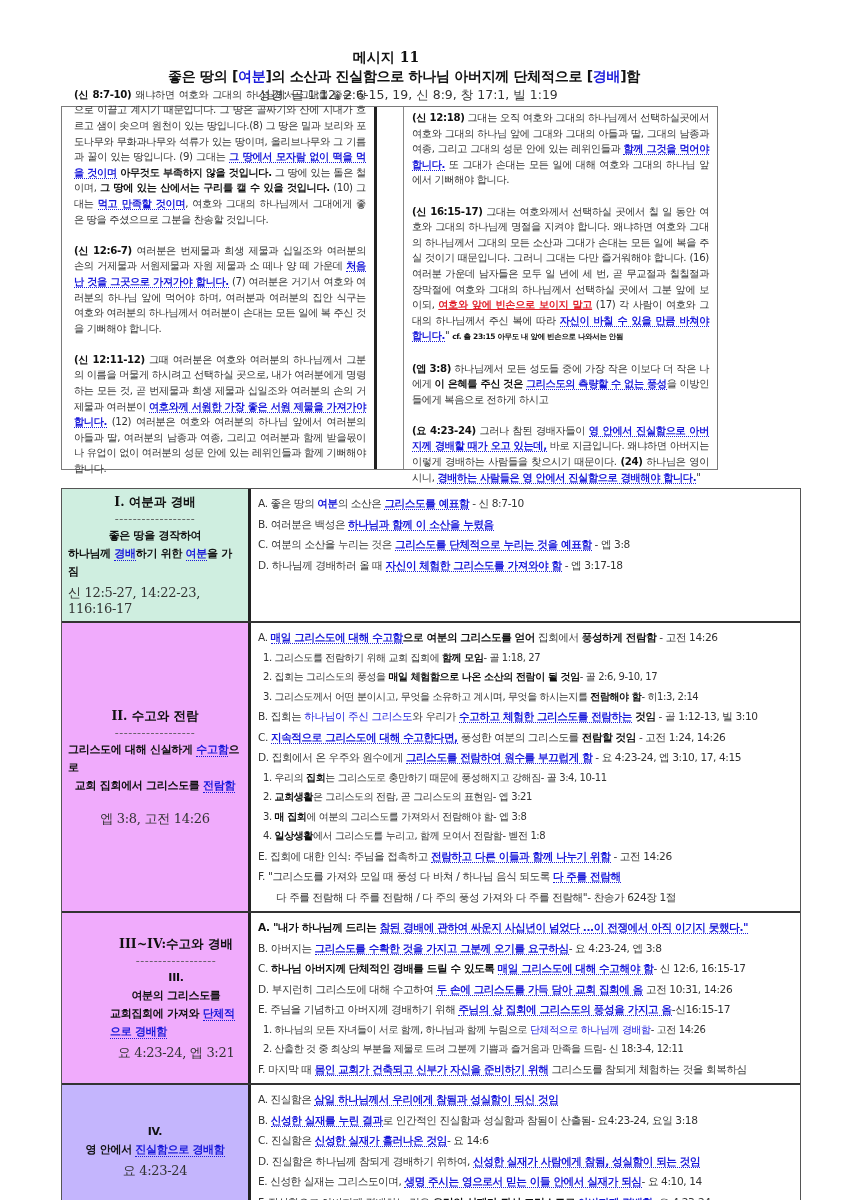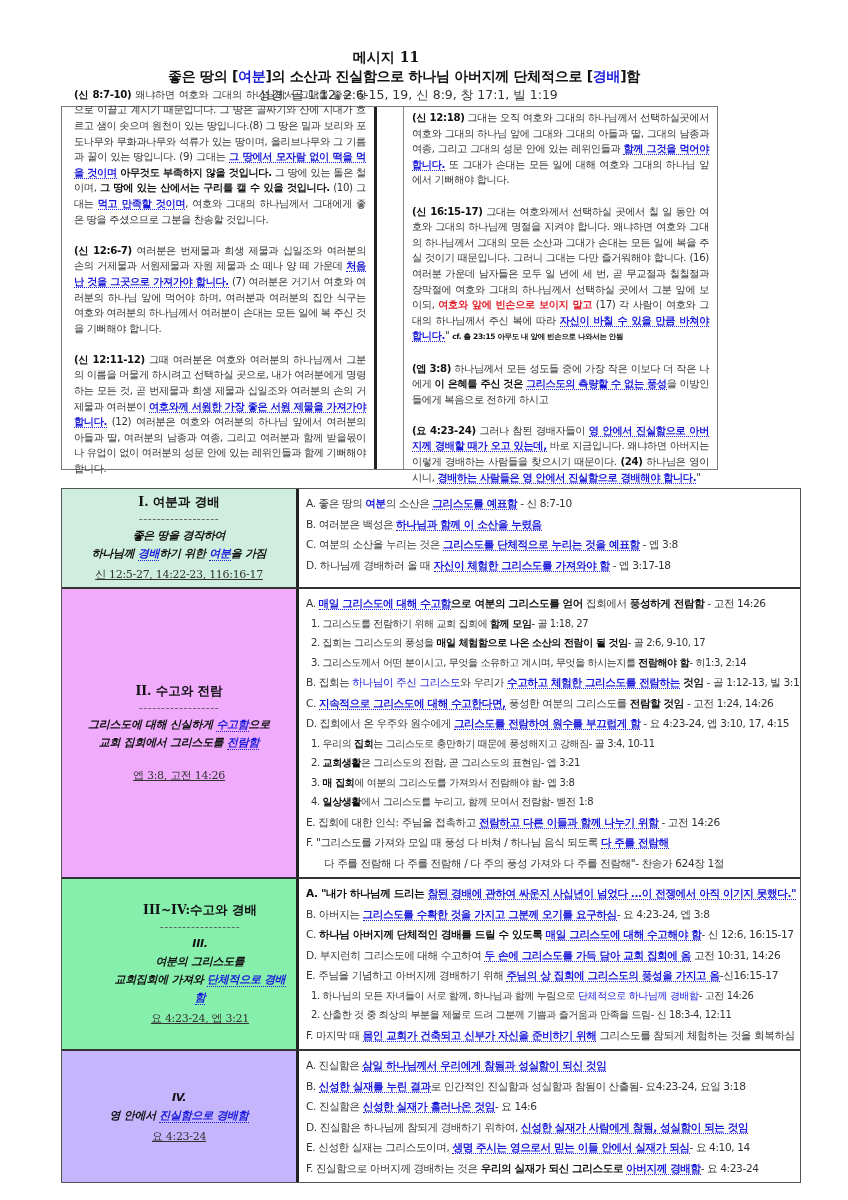--- a/index.html
+++ b/index.html
@@ -4,42 +4,42 @@
 <style>
   * { box-sizing: border-box; margin: 0; padding: 0; }
   html, body { width: 848px; height: 1200px; background: #ffffff; }
   body { font-family: "DejaVu Sans", "Liberation Sans", sans-serif; color: #222; position: relative; overflow: hidden; }
 
   .header { position: absolute; left: 0; top: 48px; width: 772px; text-align: center; }
   .header .msg { font-family: "DejaVu Serif", serif; font-weight: bold; font-size: 14px; color: #111; line-height: 18px; }
   .header .title { font-weight: bold; font-size: 14px; color: #111; line-height: 20px; letter-spacing: -0.3px; padding-left: 36px; }
   .header .verses { font-size: 12.5px; color: #333; line-height: 18px; margin-left: 44px; }
   .hl { color: #1a1adb; }
-  .red { color: #e0202a; font-weight: bold; }
+  .red { color: #e0202a; font-weight: bold; text-decoration: underline; }
   .b { font-weight: bold; color: #111; }
   .bh { font-weight: bold; color: #1a1adb; border-bottom: 1px dotted #1a1adb; }
 
   .scripture { position: absolute; left: 61px; top: 106px; width: 657px; height: 364px; border: 1.5px solid #7a7a7a; display: flex; }
   .scripture .col { width: 370px; padding: 3px 8px 0 12px; font-size: 10.2px; line-height: 15.6px; letter-spacing: -0.35px; color: #333; text-align: justify; }
   .scripture .col.right { border-left: 1px solid #888; padding-left: 8px; margin-left: 26px; }
   .scripture p { margin-bottom: 15.6px; }
   .ref { font-weight: bold; color: #111; }
   .cf { font-size: 7.5px; font-weight: bold; color: #111; }
 
   .outline { position: absolute; left: 61px; top: 488px; width: 740px; border: 1.5px solid #555; border-collapse: collapse; }
   .row { display: flex; border-bottom: 2px solid #333; }
   .row:last-child { border-bottom: none; }
-  .left { width: 237px; border-right: 3px solid #222; display: flex; flex-direction: column; justify-content: center; align-items: center; text-align: center; padding: 4px 6px; }
+  .left { width: 189px; border-right: 3px solid #222; display: flex; flex-direction: column; justify-content: center; align-items: center; padding: 4px 6px; }
   .right-cell { flex: 1; padding: 4px 6px 4px 7px; font-size: 10.6px; line-height: 20.5px; letter-spacing: -0.4px; color: #333; white-space: nowrap; overflow: hidden; }
   .right-cell .sub { padding-left: 5px; font-size: 10px; line-height: 19.5px; }
   .right-cell .cont { padding-left: 18px; }
   .sec-title { font-family: "DejaVu Serif", serif; font-weight: bold; font-size: 12.5px; color: #111; line-height: 18px; }
   .sec-dash { color: #555; font-size: 11px; letter-spacing: 0.5px; line-height: 16px; }
-  .sec-desc { font-weight: bold; font-size: 11px; color: #111; line-height: 18px; letter-spacing: -0.3px; font-style: italic; }
-  .sec-ref { font-family: "DejaVu Serif", serif; font-size: 11px; color: #333; line-height: 16px; letter-spacing: -0.3px; text-decoration: underline; }
+  .sec-desc { font-weight: bold; font-size: 11px; color: #111; line-height: 18px; letter-spacing: -0.3px; }
+  .sec-ref { font-family: "DejaVu Serif", serif; font-size: 13px; color: #333; line-height: 16px; letter-spacing: -0.3px; }
 </style>
 </head>
 <body>
 
 <div class="header">
   <div class="msg">메시지 11</div>
   <div class="title">
     <span>좋은 땅의 [</span><span class="hl">여분</span><span>]의 소산과 진실함으로 하나님 아버지께 단체적으로 [</span><span class="hl">경배</span><span>]함</span>
   </div>
   <div class="verses">성경: 골 1:12, 2:6-15, 19, 신 8:9, 창 17:1, 빌 1:19</div>
@@ -94,21 +94,21 @@
         <div class="sub"><span>1. 우리의 </span><span class="b">집회</span><span>는 그리스도로 충만하기 때문에 풍성해지고 강해짐- 골 3:4, 10-11</span></div>
         <div class="sub"><span>2. </span><span class="b">교회생활</span><span>은 그리스도의 전람, 곧 그리스도의 표현임- 엡 3:21</span></div>
         <div class="sub"><span>3. </span><span class="b">매 집회</span><span>에 여분의 그리스도를 가져와서 전람해야 함- 엡 3:8</span></div>
         <div class="sub"><span>4. </span><span class="b">일상생활</span><span>에서 그리스도를 누리고, 함께 모여서 전람함- 벧전 1:8</span></div>
         <div><span>E. 집회에 대한 인식: 주님을 접촉하고 </span><span class="bh">전람하고 다른 이들과 함께 나누기 위함</span><span> - 고전 14:26</span></div>
         <div><span>F. "그리스도를 가져와 모일 때 풍성 다 바쳐 / 하나님 음식 되도록 </span><span class="bh">다 주를 전람해</span></div>
         <div class="cont"><span>다 주를 전람해 다 주를 전람해 / 다 주의 풍성 가져와 다 주를 전람해"- 찬송가 624장 1절</span></div>
       </div>
     </div>
     <div class="row">
-      <div class="left" style="background: #86efac; padding-left: 48px;">
+      <div class="left" style="background: #f0abfc; padding-left: 48px;">
         <div class="sec-title">III~IV:수고와 경배</div>
         <div class="sec-dash">------------------</div>
         <div class="sec-desc"><span>III.</span></div>
         <div class="sec-desc"><span>여분의 그리스도를</span></div>
         <div class="sec-desc"><span>교회집회에 가져와 </span><span class="bh">단체적으로 경배함</span></div>
         <div class="sec-ref" style="margin-top: 4px;">요 4:23-24, 엡 3:21</div>
       </div>
       <div class="right-cell">
         <div><span class="b">A. "내가 하나님께 드리는 </span><span class="bh">참된 경배에 관하여 싸운지 사십년이 넘었다 ...이 전쟁에서 아직 이기지 못했다."</span></div>
         <div><span>B. 아버지는 </span><span class="bh">그리스도를 수확한 것을 가지고 그분께 오기를 요구하심</span><span>- 요 4:23-24, 엡 3:8</span></div>

